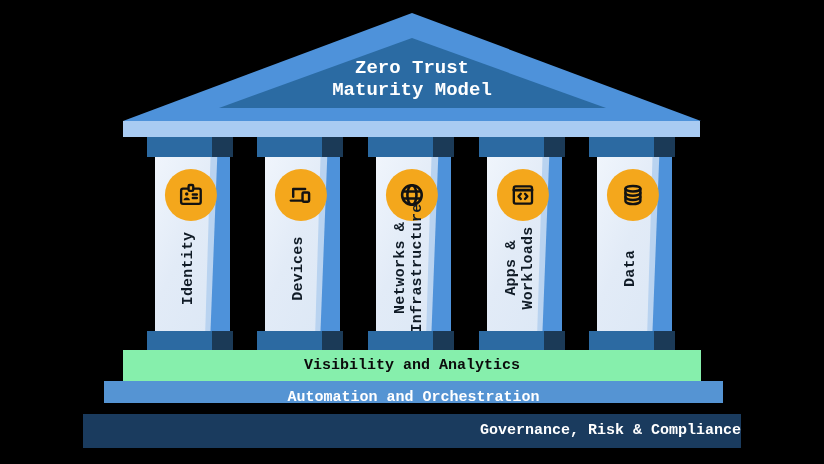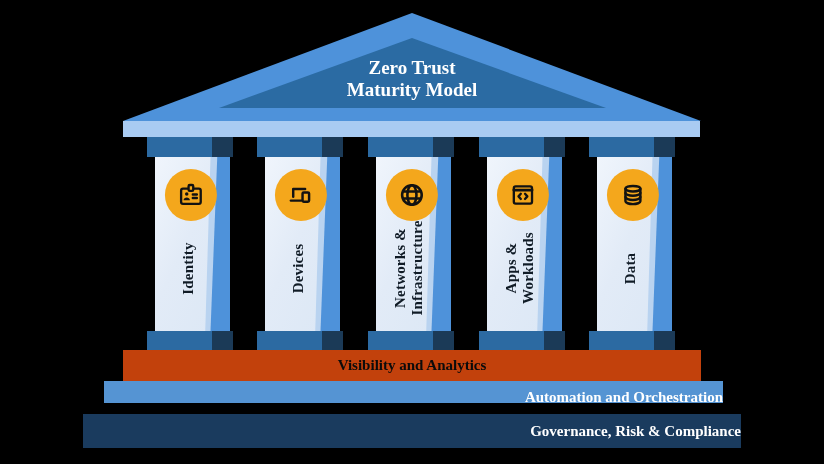--- a/index.html
+++ b/index.html
@@ -1,18 +1,18 @@
 <!DOCTYPE html>
 <html><head>
 <meta charset="utf-8">
 <style>
   html,body{margin:0;padding:0;background:#000;}
   .stage{
     position:relative;width:824px;height:464px;background:#000;overflow:hidden;
-    font-family:Liberation Serif, serif;
+    font-family:Liberation Mono, monospace;
   }
   
   .pediment-svg{position:absolute;left:0;top:0;}
   .title{
     position:absolute;left:312px;top:57px;width:200px;text-align:center;
     color:#ffffff;font-weight:700;font-size:19px;line-height:22px;white-space:pre-line;
   }
   
   .architrave{position:absolute;left:123px;top:121px;width:577px;height:16px;background:#a9cbf2;}
   
@@ -43,23 +43,23 @@
     display:flex;align-items:center;justify-content:center;
   }
   .pillar-label .rot{
     transform:rotate(-90deg);white-space:pre-line;text-align:center;
     width:180px;flex:none;
     color:#101b26;font-weight:700;font-size:15px;line-height:17px;letter-spacing:.2px;
   }
   
   .bar{position:absolute;text-align:center;font-weight:700;font-size:15px;}
   .bar-visibility{left:123px;top:350px;width:578px;height:31px;line-height:31px;
-    background:#c2410c;color:#0b0b0b;}
+    background:#86efac;color:#0b0b0b;}
   .bar-automation{left:104px;top:381px;width:619px;height:22px;line-height:33px;
-    background:#5594d3;color:#ffffff;text-align:right;}
+    background:#5594d3;color:#ffffff;}
   .bar-grc{left:83px;top:414px;width:658px;height:34px;line-height:34px;
     background:#1a3b5e;color:#ffffff;text-align:right;}
 </style>
 </head>
 <body>
 
 <div class="stage">
 
   <svg class="pediment-svg" width="824" height="140" viewBox="0 0 824 140">
     <polygon points="412,13 701,121 123,121" fill="#4e92da"></polygon>

